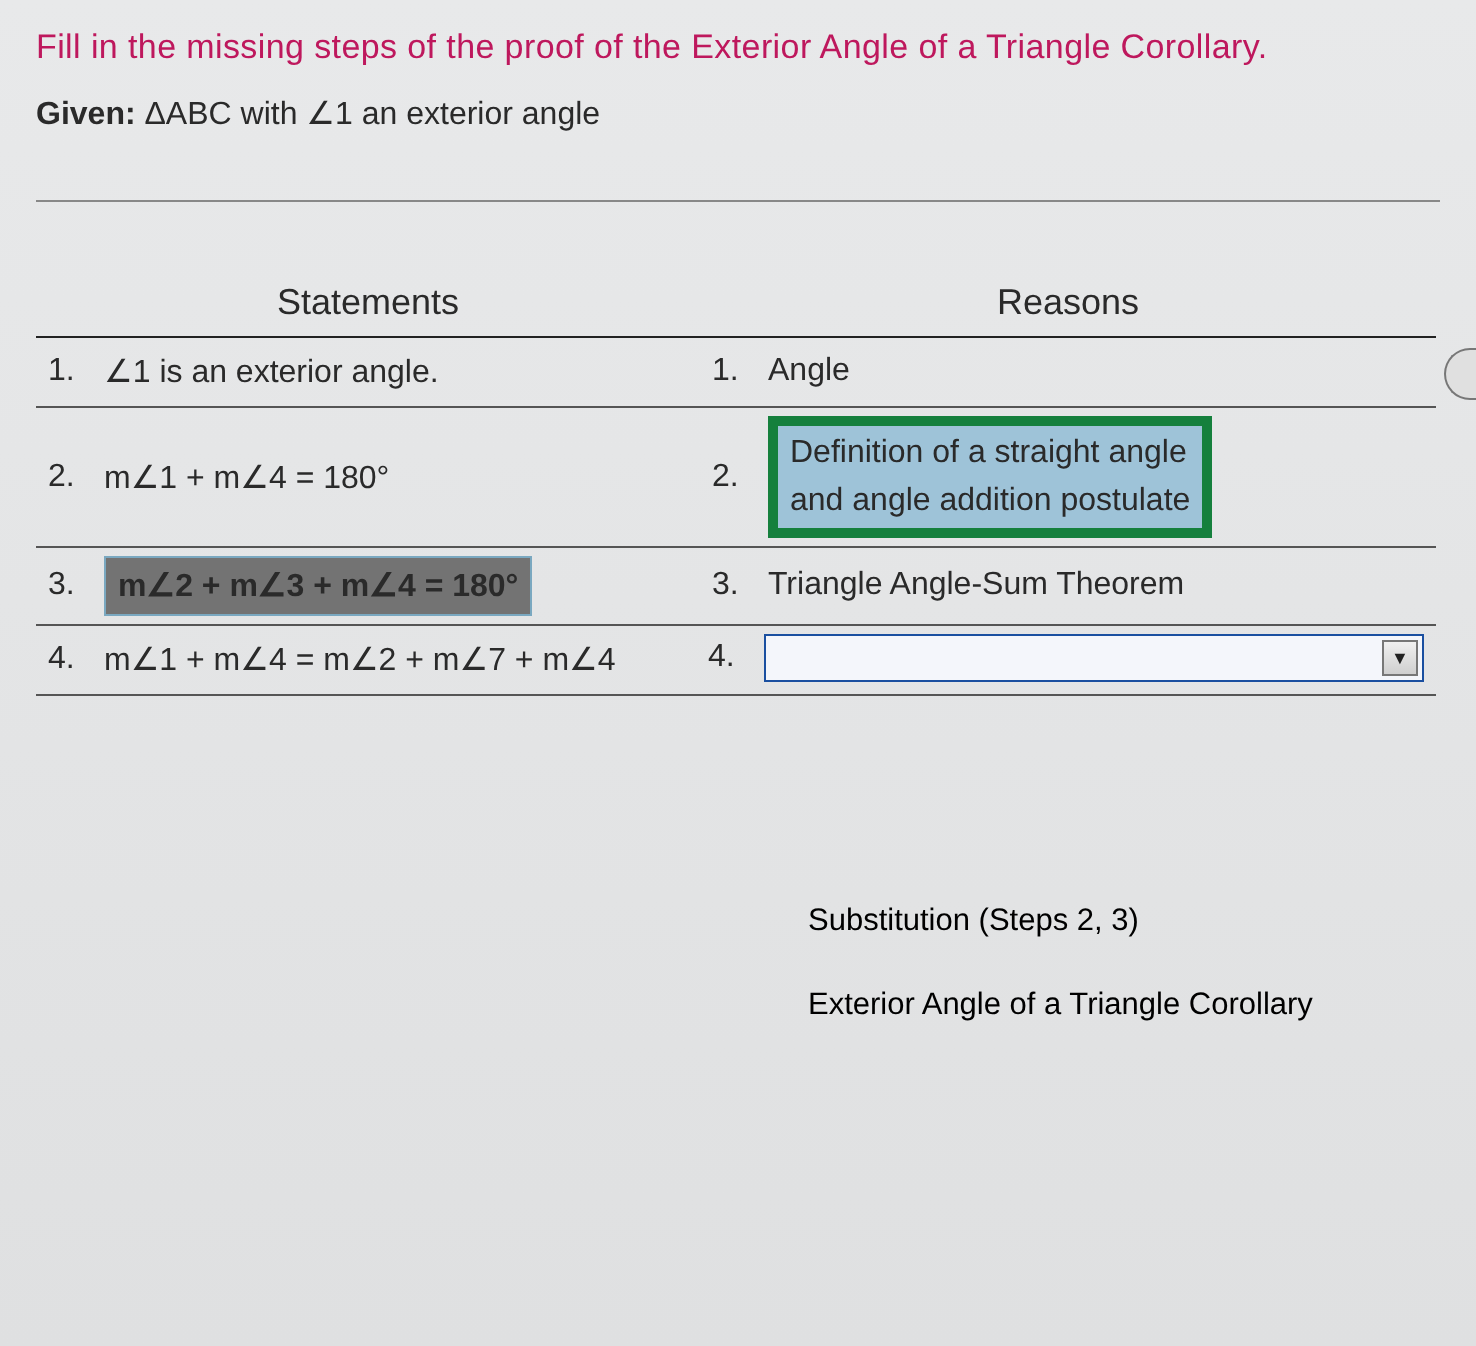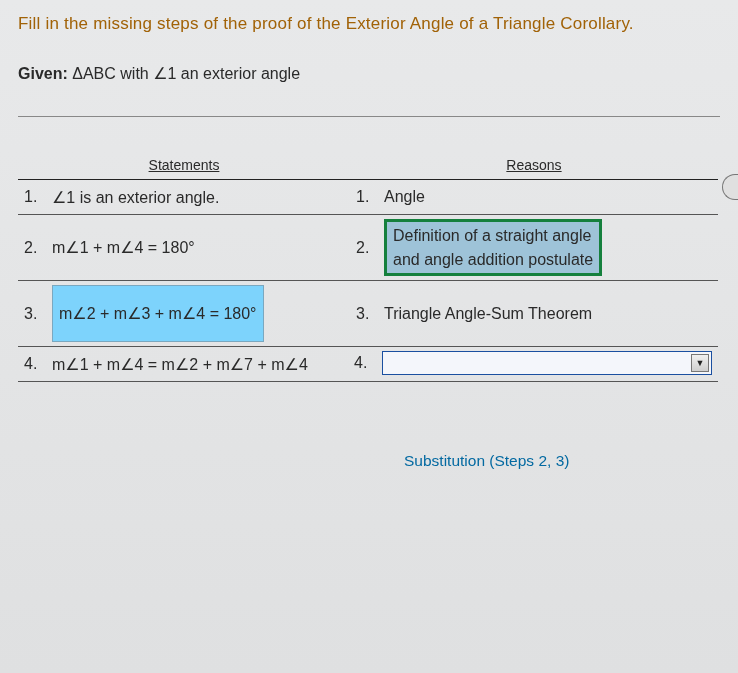--- a/index.html
+++ b/index.html
@@ -8,22 +8,22 @@
       height: 673px;
       background: linear-gradient(180deg, #e8e9ea 0%, #dfe0e1 100%);
       font-family: Arial, Helvetica, sans-serif;
       color: #2a2a2a;
       padding: 14px 18px;
       position: relative;
       overflow: hidden;
     }
     .instr {
       font-size: 17px;
-      color: #a16207;
-      margin-bottom: 28px;
+      color: #be185d;
+      margin-bottom: 12px;
       letter-spacing: 0.2px;
     }
     .given-prove {
       font-size: 16px;
       color: #2a2a2a;
       line-height: 1.5;
       margin-bottom: 30px;
     }
     .given-prove .lbl { font-weight: bold; }
     .hr-top {
@@ -43,25 +43,24 @@
       background: #e0e0e0;
     }
     table.proof {
       width: 700px;
       border-collapse: collapse;
       font-size: 16px;
       color: #2a2a2a;
     }
     table.proof th {
       font-weight: normal;
-      font-size: 14px;
+      font-size: 18px;
       padding: 4px 8px 6px 8px;
       border-bottom: 1.5px solid #222;
       text-align: center;
-      text-decoration: underline;
     }
     table.proof td {
       border-bottom: 1px solid #555;
       padding: 0;
       vertical-align: middle;
     }
     .cell {
       display: flex;
       align-items: center;
       min-height: 34px;
@@ -69,30 +68,31 @@
     }
     .num {
       width: 28px;
       flex: 0 0 28px;
       font-weight: normal;
       text-align: left;
     }
     .txt { flex: 1; }
     .tall .cell { min-height: 58px; }
     .hl-blue {
-      background: #7dd3fc;
+      background: #737373;
       display: inline-block;
-      padding: 18px 6px;
+      padding: 4px 6px;
       border: 1px solid #7aa8c0;
+      font-weight: bold;
     }
     .hl-row2 {
       background: #9ec3d8;
       padding: 2px 6px 1px 6px;
       display: inline-block;
-      border: 3px solid #15803d;
+      border: 5px solid #15803d;
       line-height: 1.5;
     }
     .dropdown-cell {
       padding: 4px 6px 6px 4px;
     }
     .dropdown {
       width: 330px;
       height: 24px;
       border: 1.5px solid #1a4fa0;
       background: #f4f6fb;
@@ -112,21 +112,21 @@
       font-size: 9px;
       color: #222;
     }
     .options {
       position: absolute;
       left: 400px;
       top: 440px;
       width: 320px;
       background: rgba(245,246,247,0.0);
       font-size: 15.5px;
-      color: #0369a1;
+      color: #000000;
     }
     .options .opt {
       padding: 12px 4px 12px 4px;
       cursor: default;
     }
     .col-left { width: 350px; }
     .col-right { width: 350px; }
     .row4 td { border-bottom: 1px solid #555; }
   </style>
 </head>
@@ -213,13 +213,14 @@
             <div class="arrow-btn">▼</div>
           </div>
         </div>
       </td>
     </tr>
   </tbody>
 </table>
 
 <div class="options">
   <div class="opt">Substitution (Steps 2, 3)</div>
+  <div class="opt">Exterior Angle of a Triangle Corollary</div>
 </div>
 
 </body></html>

